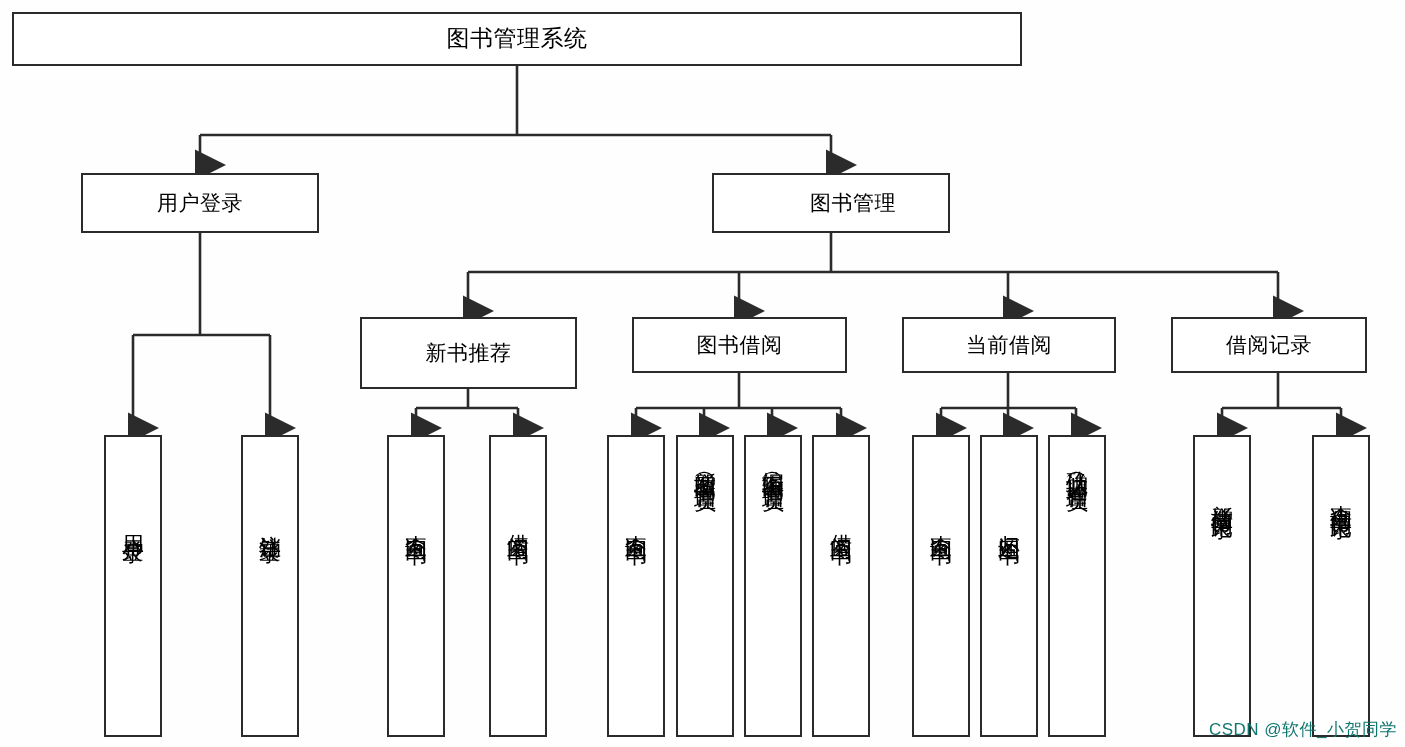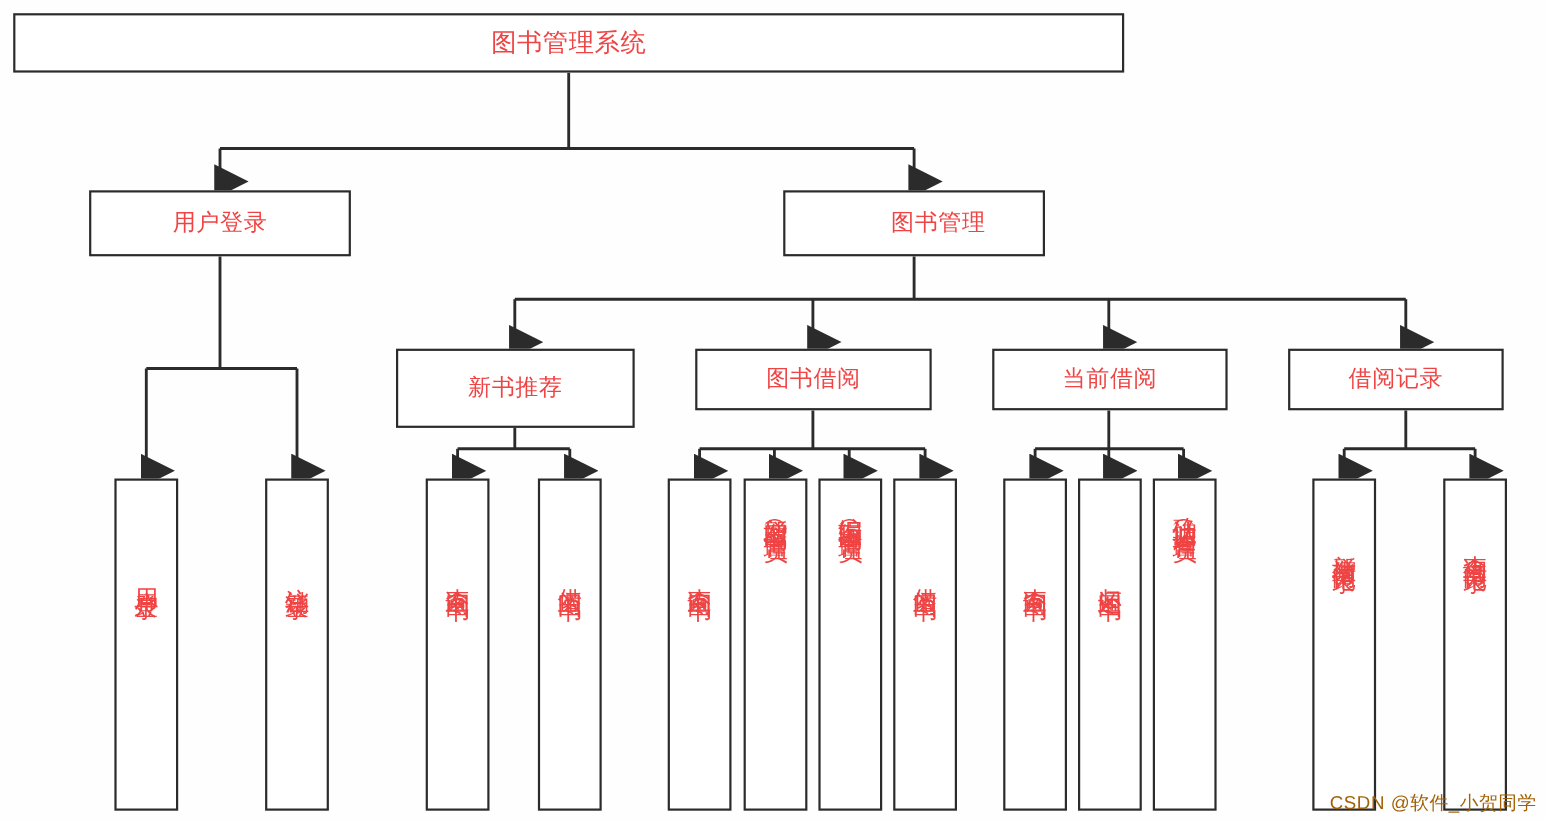--- a/index.html
+++ b/index.html
@@ -27,21 +27,21 @@
     pointer-events: none;
   }
   .node {
     position: absolute;
     box-sizing: border-box;
     background: #ffffff;
     border: 2px solid #2b2b2b;
     display: flex;
     align-items: center;
     justify-content: center;
-    color: #ef4444;
+    color: #000000;
   }
   .node-label {
     display: block;
     text-align: center;
     line-height: 1.18;
     white-space: nowrap;
   }
   
   .node.horiz .node-label {
     font-size: 21px;
@@ -70,21 +70,21 @@
     margin-top: 40px;
   }
   .node.vert.high .node-label {
     margin-top: 6px;
   }
   #watermark {
     position: absolute;
     right: 8px;
     bottom: 6px;
     font-size: 17px;
-    color: #a16207;
+    color: #0f766e;
     letter-spacing: 0.5px;
     white-space: nowrap;
   }
 </style>
 </head>
 <body>
 
 <div id="diagram-root">
 
   <svg id="edge-layer" viewBox="0 0 1405 747" width="1405" height="747">

